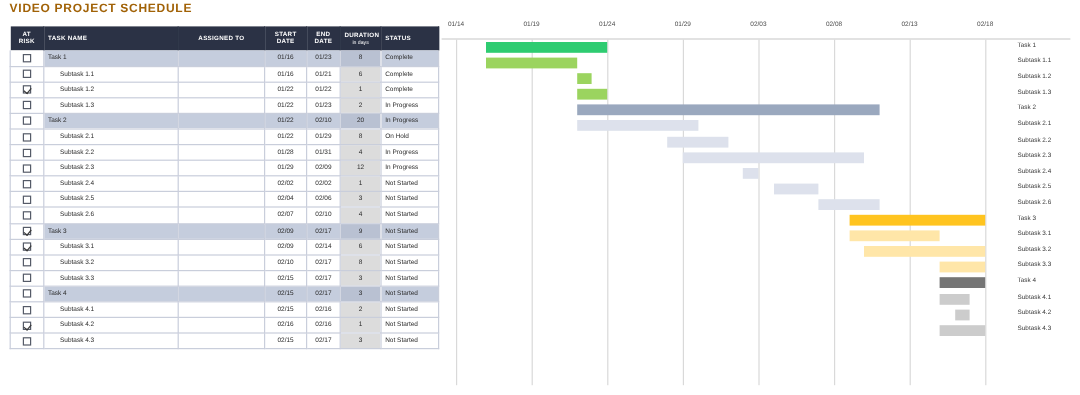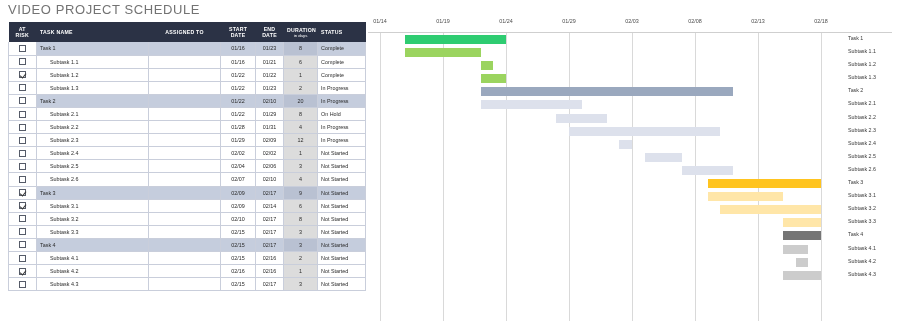--- a/index.html
+++ b/index.html
@@ -8,22 +8,22 @@
     width: 900px; height: 329px;
     background: #ffffff;
     font-family: "Liberation Sans", sans-serif;
     overflow: hidden;
   }
   #root { position: relative; width: 900px; height: 329px; background:#fff; }
 
   
   #page-title {
     position: absolute; left: 8px; top: 2px;
-    font-size: 13px; font-weight: normal; letter-spacing: .6px;
-    color: #737373;
+    font-size: 10px; font-weight: bold; letter-spacing: .6px;
+    color: #a16207;
   }
 
   
   #task-table {
     position: absolute; left: 8px; top: 22px;
     width: 357px;
     border-collapse: collapse;
     table-layout: fixed;
     font-size: 5.4px;
     color: #2b2b2b;

